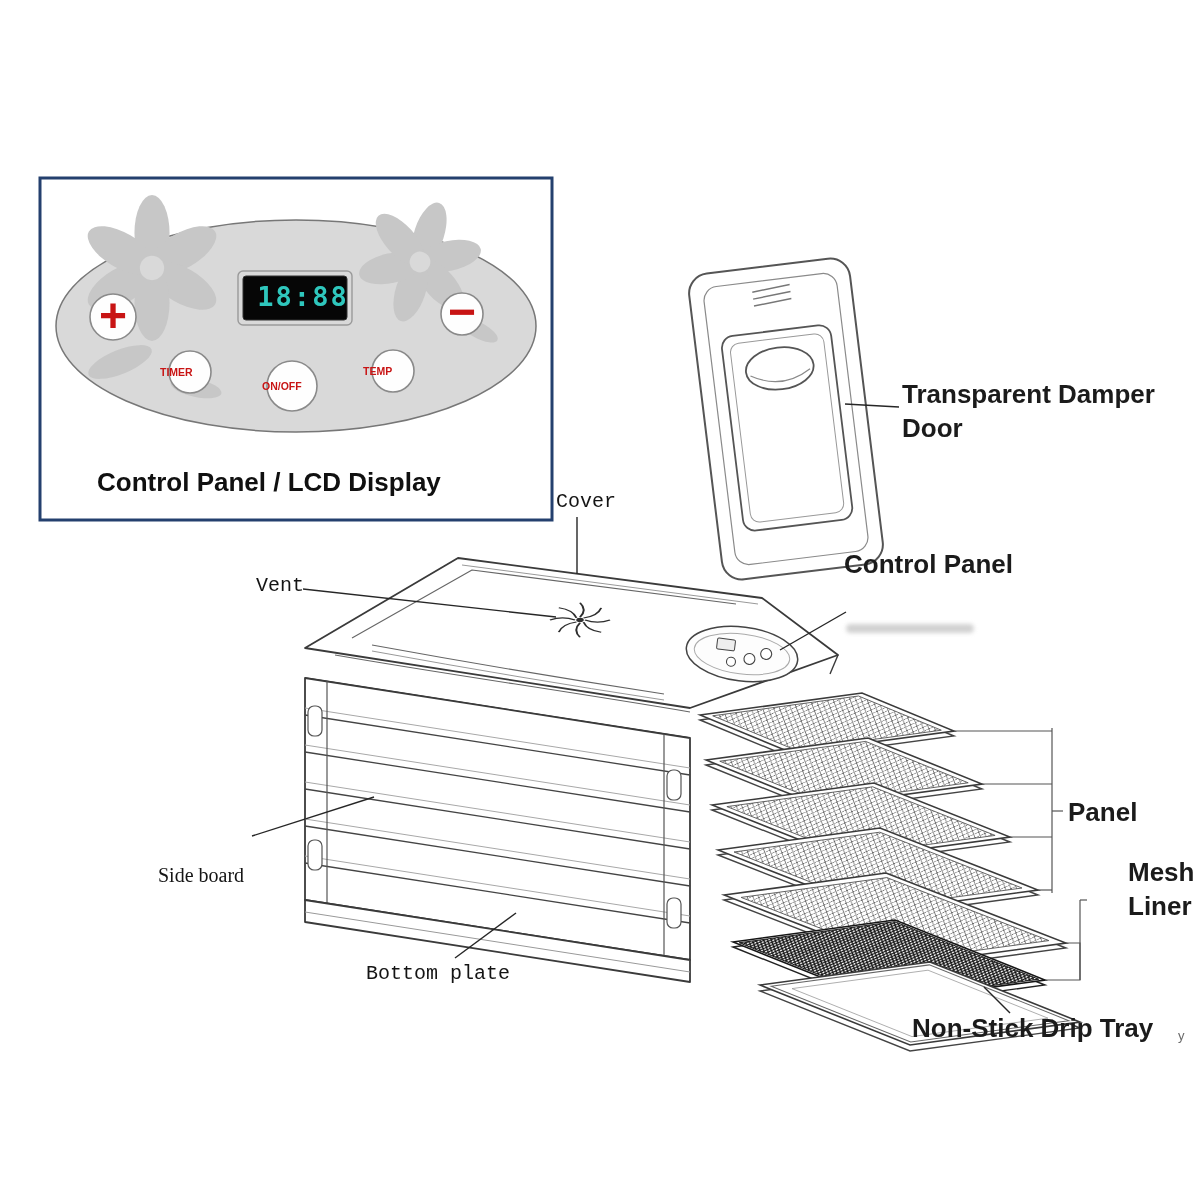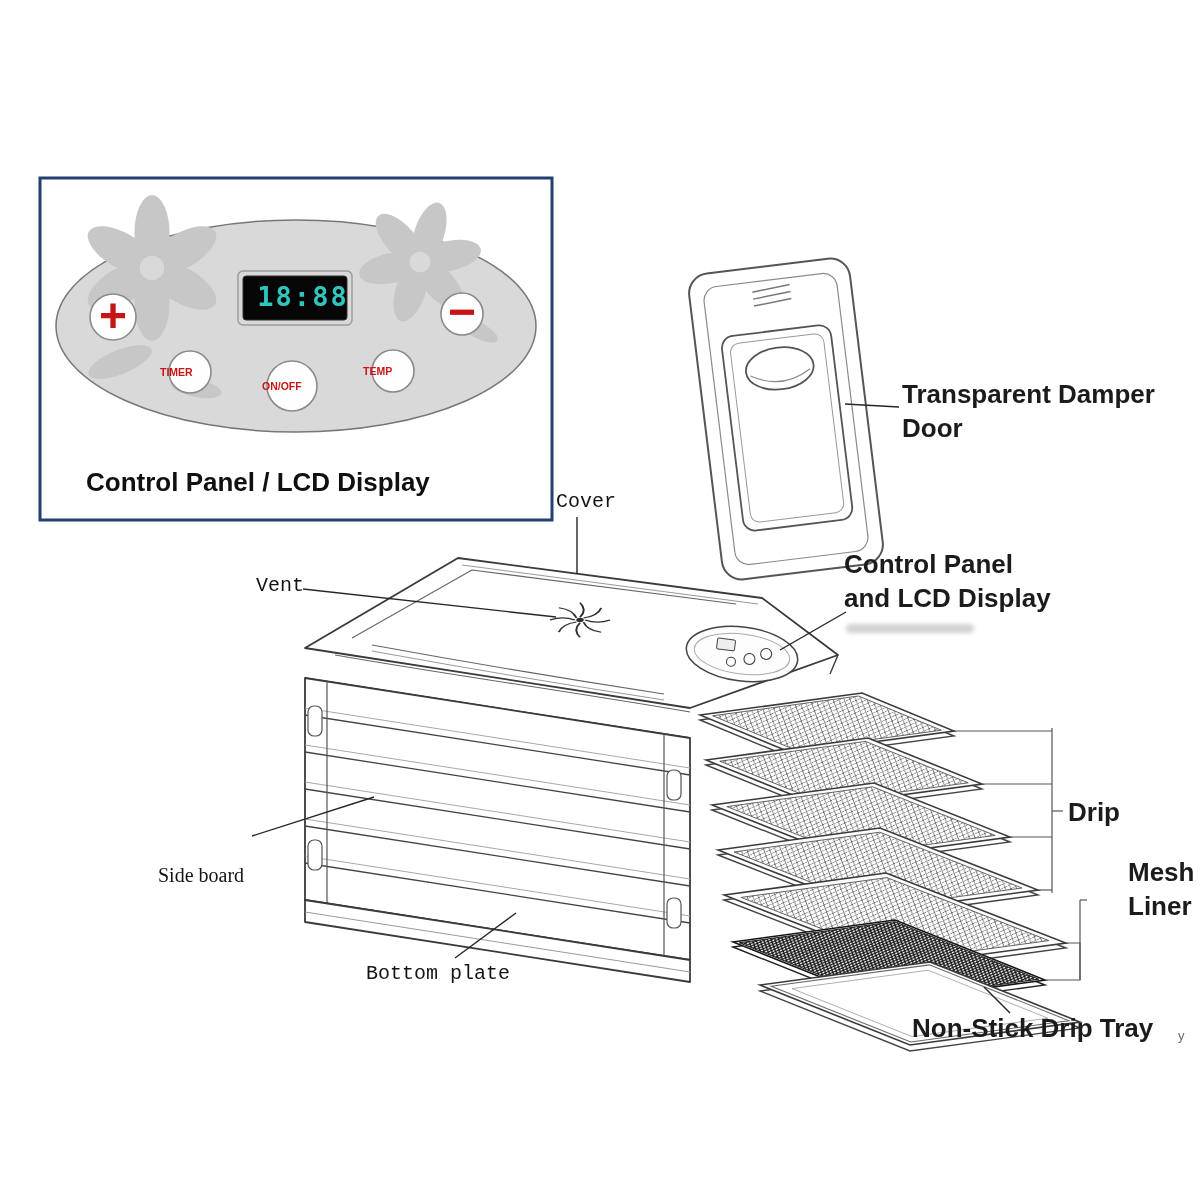--- a/index.html
+++ b/index.html
@@ -233,38 +233,37 @@
   </svg>
 
   <div class="lcd">18:88</div>
 
   <div class="btn-sign" style="left:83px; top:287px;">+</div>
   <div class="btn-sign" style="left:432px; top:283px;">−</div>
   <div class="btn-word" style="left:160px; top:366px;">TIMER</div>
   <div class="btn-word" style="left:262px; top:380px;">ON/OFF</div>
   <div class="btn-word" style="left:363px; top:365px;">TEMP</div>
 
-  <div class="caption" style="left:86px; top:467px;">Control Panel / LCD Display</div>
+  <div class="caption" style="left:97px; top:467px;">Control Panel / LCD Display</div>
 
   <div class="mono-label" style="left:556px; top:490px;">Cover</div>
   <div class="mono-label" style="left:256px; top:574px;">Vent</div>
   <div class="mono-label" style="left:158px; top:864px;font-family:Liberation Serif, serif;">Side board</div>
   <div class="mono-label" style="left:366px; top:962px;">Bottom plate</div>
 
   <div class="sans-label" style="left:902px; top:378px;">
     <div>Transparent Damper</div>
     <div>Door</div>
   </div>
 
   <div class="sans-label" style="left:844px; top:548px;">
     <div>Control Panel</div>
-    <div>and LCD Display</div>
   </div>
 
-  <div class="sans-label" style="left:1068px; top:796px;">Drip</div>
+  <div class="sans-label" style="left:1068px; top:796px;">Panel</div>
 
   <div class="sans-label" style="left:1090px; top:856px;margin-left:38px;">
     <div>Mesh</div>
     <div>Liner</div>
   </div>
 
   <div class="sans-label" style="left:912px; top:1012px; white-space:nowrap;">Non-Stick Drip Tray</div>
 
   <div class="smudge"></div>
   <div class="stray">y</div>

